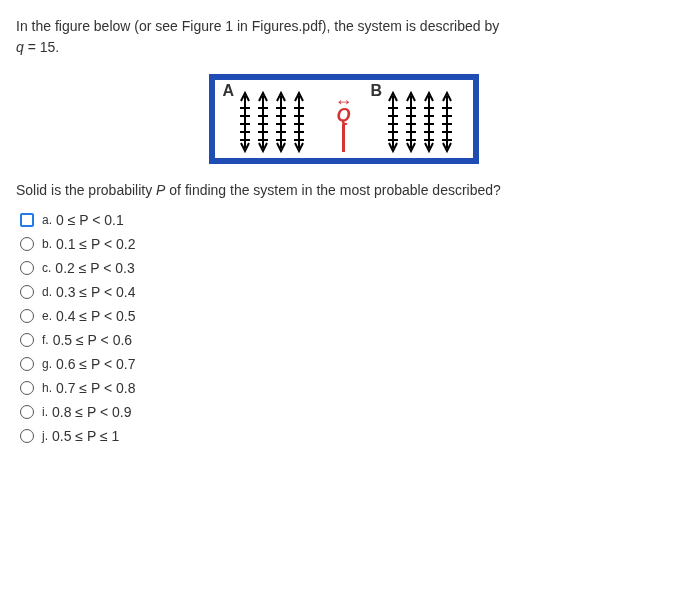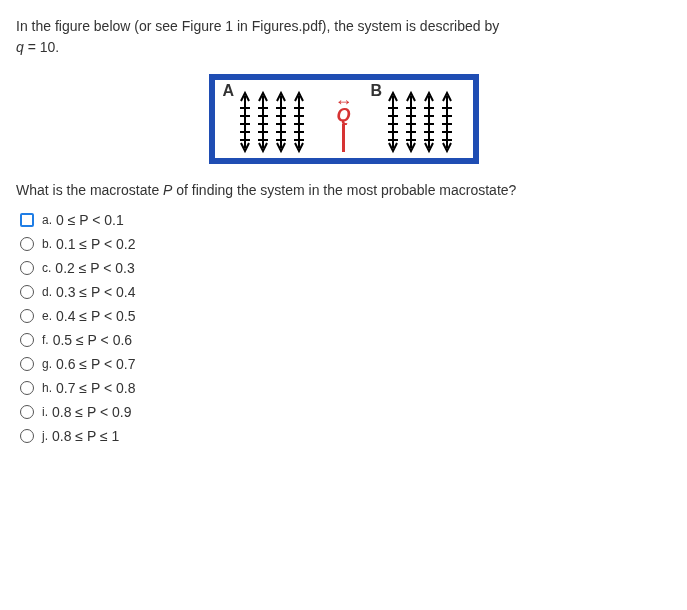--- a/index.html
+++ b/index.html
@@ -78,21 +78,21 @@
     }
     .opt-letter { font-size: 12px; margin-right: 4px; }
     .opt-text { font-size: 14px; text-align: center; }
   </style>
 </head>
 <body>
 
 <div class="intro">
   <div>In the figure below (or see Figure 1 in Figures.pdf), the system is described by</div>
   <div>
-    <span class="sub">q</span><span> = 10.</span>
+    <span class="sub">q</span><span> = 15.</span>
   </div>
 </div>
 
 <div class="figure-wrap">
   <div class="figure-frame">
     <div class="solids-row">
       <div class="solid-block">
         <div class="solid-label">A</div>
         <svg class="oscillators" width="90" height="70" viewBox="0 0 90 70">
           <g stroke="#000" stroke-width="2" fill="none">
@@ -194,21 +194,21 @@
                 <line x1="-5" y1="54" x2="5" y2="54"></line>
               </g>
           </g>
         </svg>
       </div>
     </div>
   </div>
 </div>
 
 <div class="question">
-  <span>What is the macrostate </span><span class="sub">P</span><span> of finding the system in the most probable macrostate?</span>
+  <span>Solid is the probability </span><span class="sub">P</span><span> of finding the system in the most probable described?</span>
 </div>
 
 <div class="options" id="options">
     <div class="option-row">
       <div class="radio sel"></div>
       <span class="opt-letter">a.</span>
       <span class="opt-text">0 ≤ P &lt; 0.1</span>
     </div>
     <div class="option-row">
       <div class="radio"></div>
@@ -246,15 +246,15 @@
       <span class="opt-text">0.7 ≤ P &lt; 0.8</span>
     </div>
     <div class="option-row">
       <div class="radio"></div>
       <span class="opt-letter">i.</span>
       <span class="opt-text">0.8 ≤ P &lt; 0.9</span>
     </div>
     <div class="option-row">
       <div class="radio"></div>
       <span class="opt-letter">j.</span>
-      <span class="opt-text">0.8 ≤ P ≤ 1</span>
+      <span class="opt-text">0.5 ≤ P ≤ 1</span>
     </div>
   </div>
 
 </body></html>

